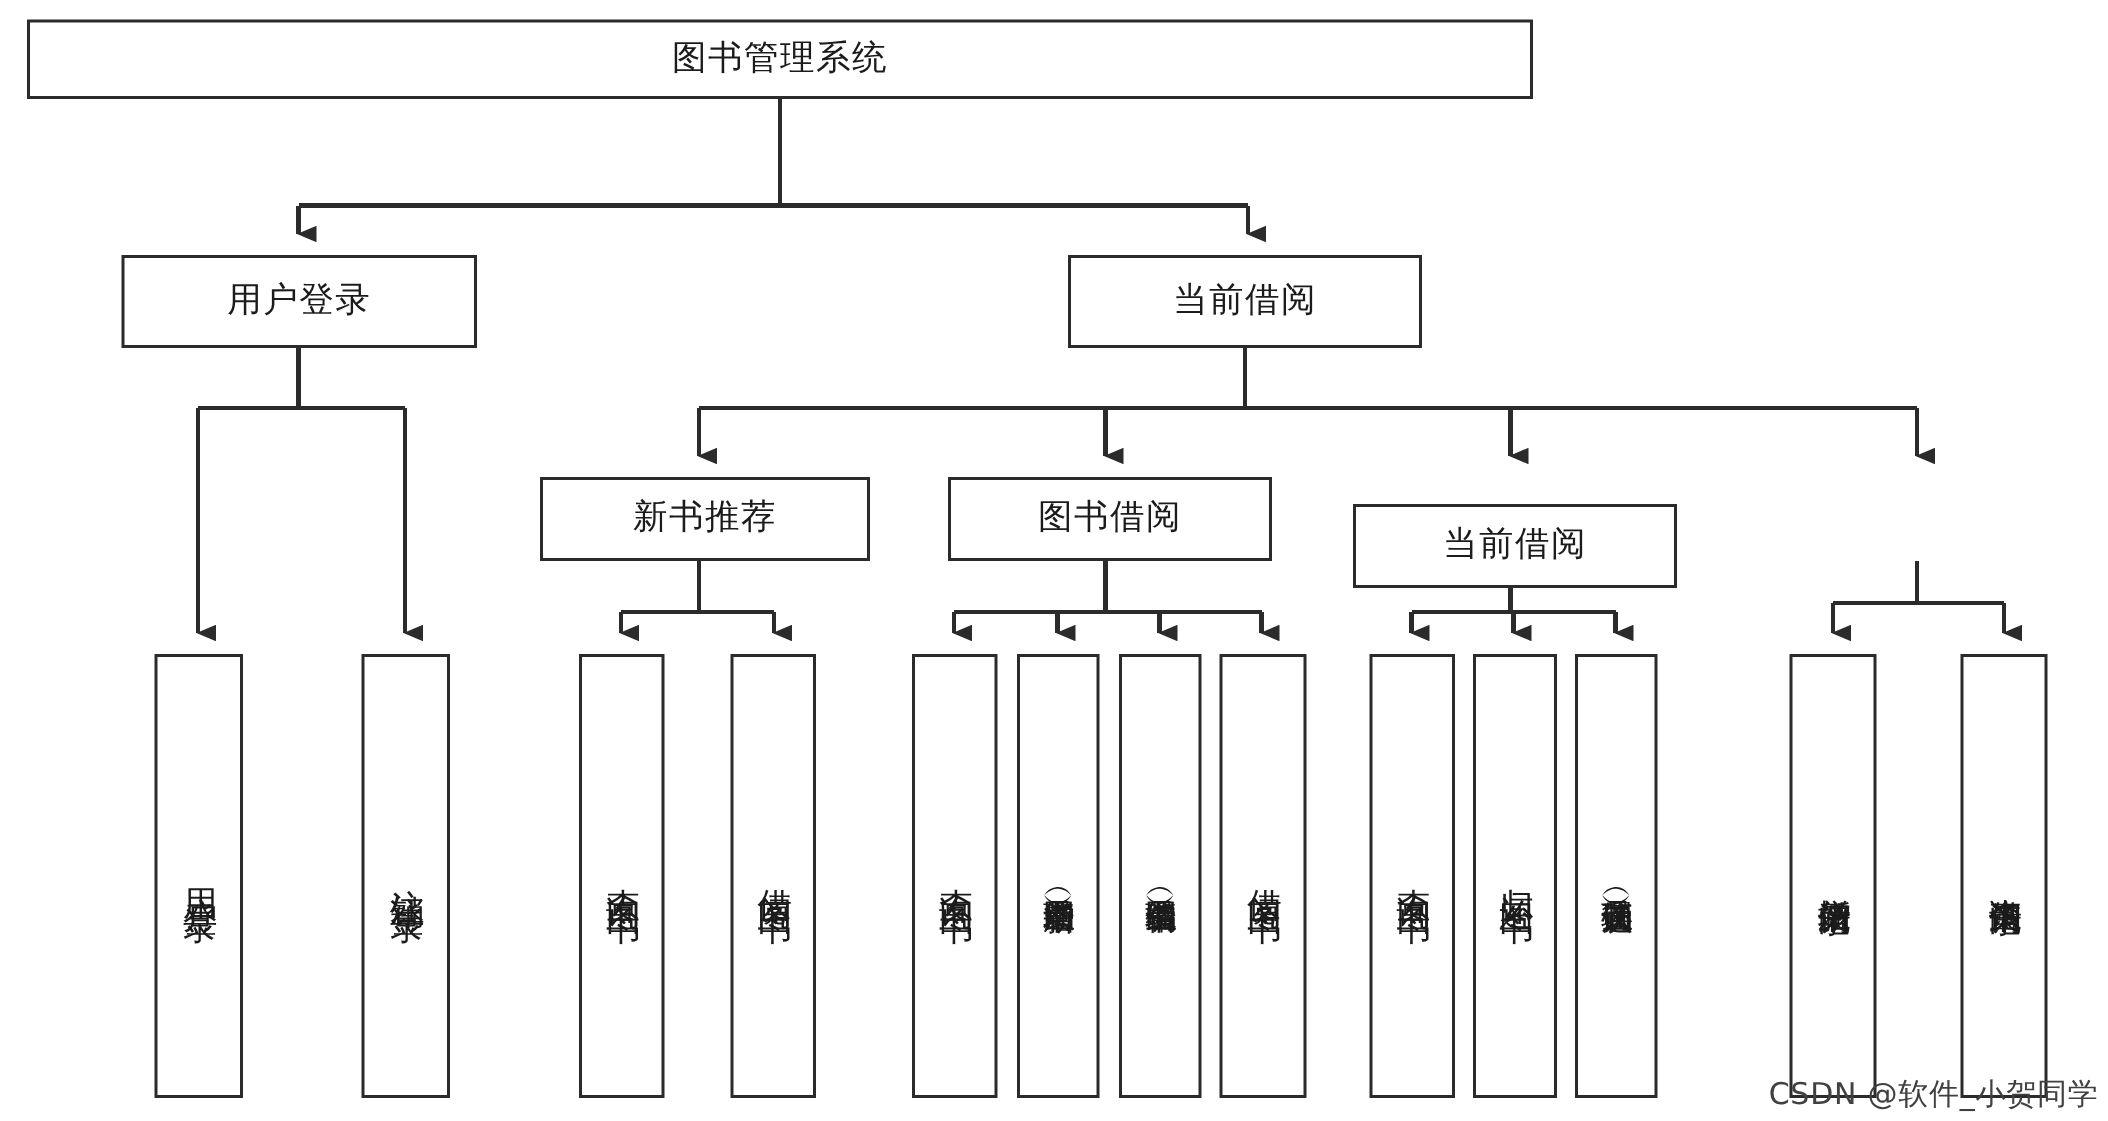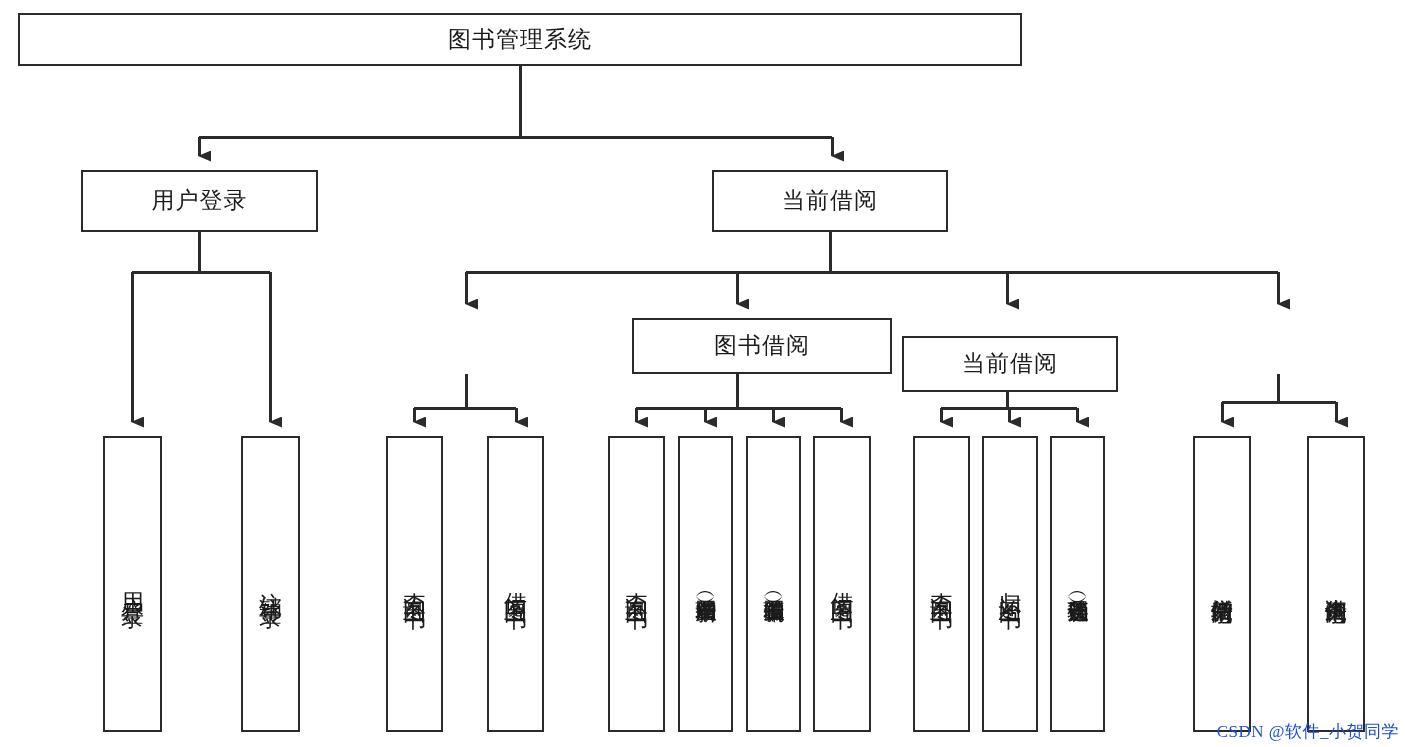--- a/index.html
+++ b/index.html
@@ -65,26 +65,25 @@
     letter-spacing:1px;
   }
   .node.vert.tighter .lbl{
     font-size:21px;
     letter-spacing:0px;
   }
   .watermark{
     position:absolute;
     right:6px;
     bottom:4px;
-    font-size:17px;
-    color:#1d4ed8;
+    font-size:20px;
+    color:#404040;
     white-space:nowrap;
     z-index:5;
     letter-spacing:0.5px;
-    font-family:Liberation Serif, serif;
   }
 </style>
 </head>
 <body>
 
 <div id="stage">
 
   <svg id="wires" viewBox="0 0 1405 747" xmlns="http://www.w3.org/2000/svg">
     <defs>
       <marker id="arr" markerWidth="11" markerHeight="13" refX="5.5" refY="12" orient="auto" markerUnits="userSpaceOnUse">
@@ -140,22 +139,25 @@
   </div>
 
   <div class="node horiz" style="left:81px; top:170px; width:237px; height:62px;">
     <span class="lbl">用户登录</span>
   </div>
 
   <div class="node horiz" style="left:712px; top:170px; width:236px; height:62px;">
     <span class="lbl">当前借阅</span>
   </div>
 
-
-  <div class="node horiz" style="left:632px; top:318px; width:260px; height:56px;align-items:center;">
+  <div class="node horiz" style="left:360px; top:318px; width:220px; height:56px;">
+    <span class="lbl">新书推荐</span>
+  </div>
+
+  <div class="node horiz" style="left:632px; top:318px; width:216px; height:56px;align-items:center;">
     <span class="lbl">图书借阅</span>
   </div>
 
   <div class="node horiz" style="left:902px; top:336px; width:216px; height:56px;">
     <span class="lbl">当前借阅</span>
   </div>
 
 
   <div class="node vert" style="left:103px; top:436px; width:59px; height:296px;">
     <span class="lbl">用户登录</span>

